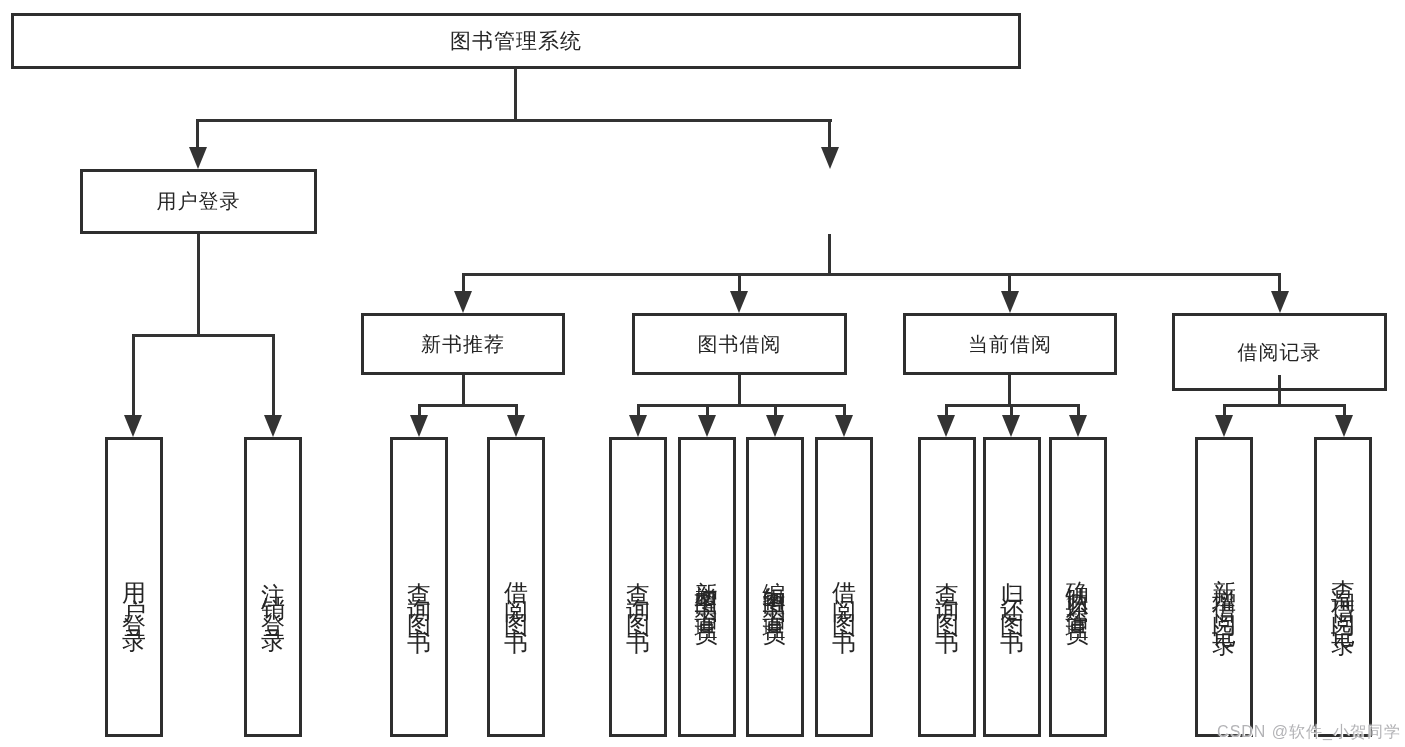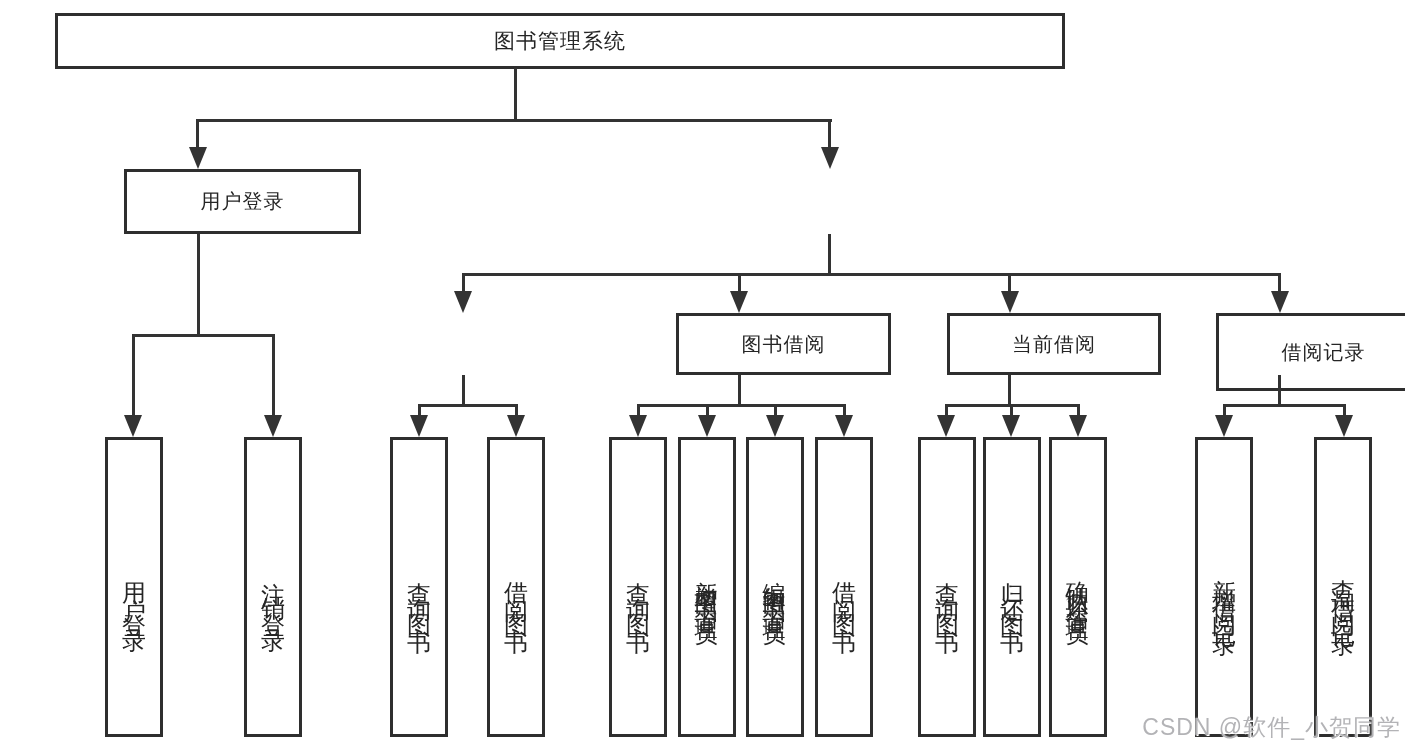--- a/index.html
+++ b/index.html
@@ -14,21 +14,21 @@
   .node {
     position: absolute;
     box-sizing: border-box;
     border: 3px solid #2e2e2e;
     background: #ffffff;
     display: flex;
     align-items: center;
     justify-content: center;
     color: #252525;
   }
-  .hnode { font-size: 20px; letter-spacing: 1px; margin-left: 44px; }
+  .hnode { font-size: 20px; letter-spacing: 1px; }
   .root  { font-size: 21px; }
   .vnode { top: 437px; width: 58px; height: 300px; }
   .vtext {
     writing-mode: vertical-rl;
     text-orientation: mixed;
     white-space: nowrap;
     color: #252525;
   }
   .ls .vtext { font-size: 24px; letter-spacing: 16px; margin-bottom: -16px; }
   .lm .vtext { font-size: 24px; letter-spacing: 11px; margin-bottom: -11px; }
@@ -38,21 +38,21 @@
     position: absolute;
     width: 0; height: 0;
     border-left: 9px solid transparent;
     border-right: 9px solid transparent;
     border-top: 22px solid #333333;
   }
   .watermark {
     position: absolute;
     right: 4px;
     bottom: 4px;
-    font-size: 23px;
+    font-size: 16px;
     color: #b3b3b6;
     text-shadow: 0 0 2px #ffffff, 1px 1px 0 #ffffff;
     z-index: 10;
     letter-spacing: 1px;
   }
 </style>
 </head>
 <body>
 
 <div id="canvas">
@@ -83,20 +83,23 @@
   <div class="ln" style="left:462px; top:273px; width:819px; height:3px"></div>
   <div class="ln" style="left:462px; top:273px; width:3px; height:20px"></div>
   <div class="ar" style="left:454px; top:291px"></div>
   <div class="ln" style="left:738px; top:273px; width:3px; height:20px"></div>
   <div class="ar" style="left:730px; top:291px"></div>
   <div class="ln" style="left:1008px; top:273px; width:3px; height:20px"></div>
   <div class="ar" style="left:1001px; top:291px"></div>
   <div class="ln" style="left:1278px; top:273px; width:3px; height:20px"></div>
   <div class="ar" style="left:1271px; top:291px"></div>
 
+  <div class="node hnode" style="left:361px; top:313px; width:204px; height:62px">
+    <span>新书推荐</span>
+  </div>
   <div class="node hnode" style="left:632px; top:313px; width:215px; height:62px">
     <span>图书借阅</span>
   </div>
   <div class="node hnode" style="left:903px; top:313px; width:214px; height:62px">
     <span>当前借阅</span>
   </div>
   <div class="node hnode" style="left:1172px; top:313px; width:215px; height:78px">
     <span>借阅记录</span>
   </div>
 

